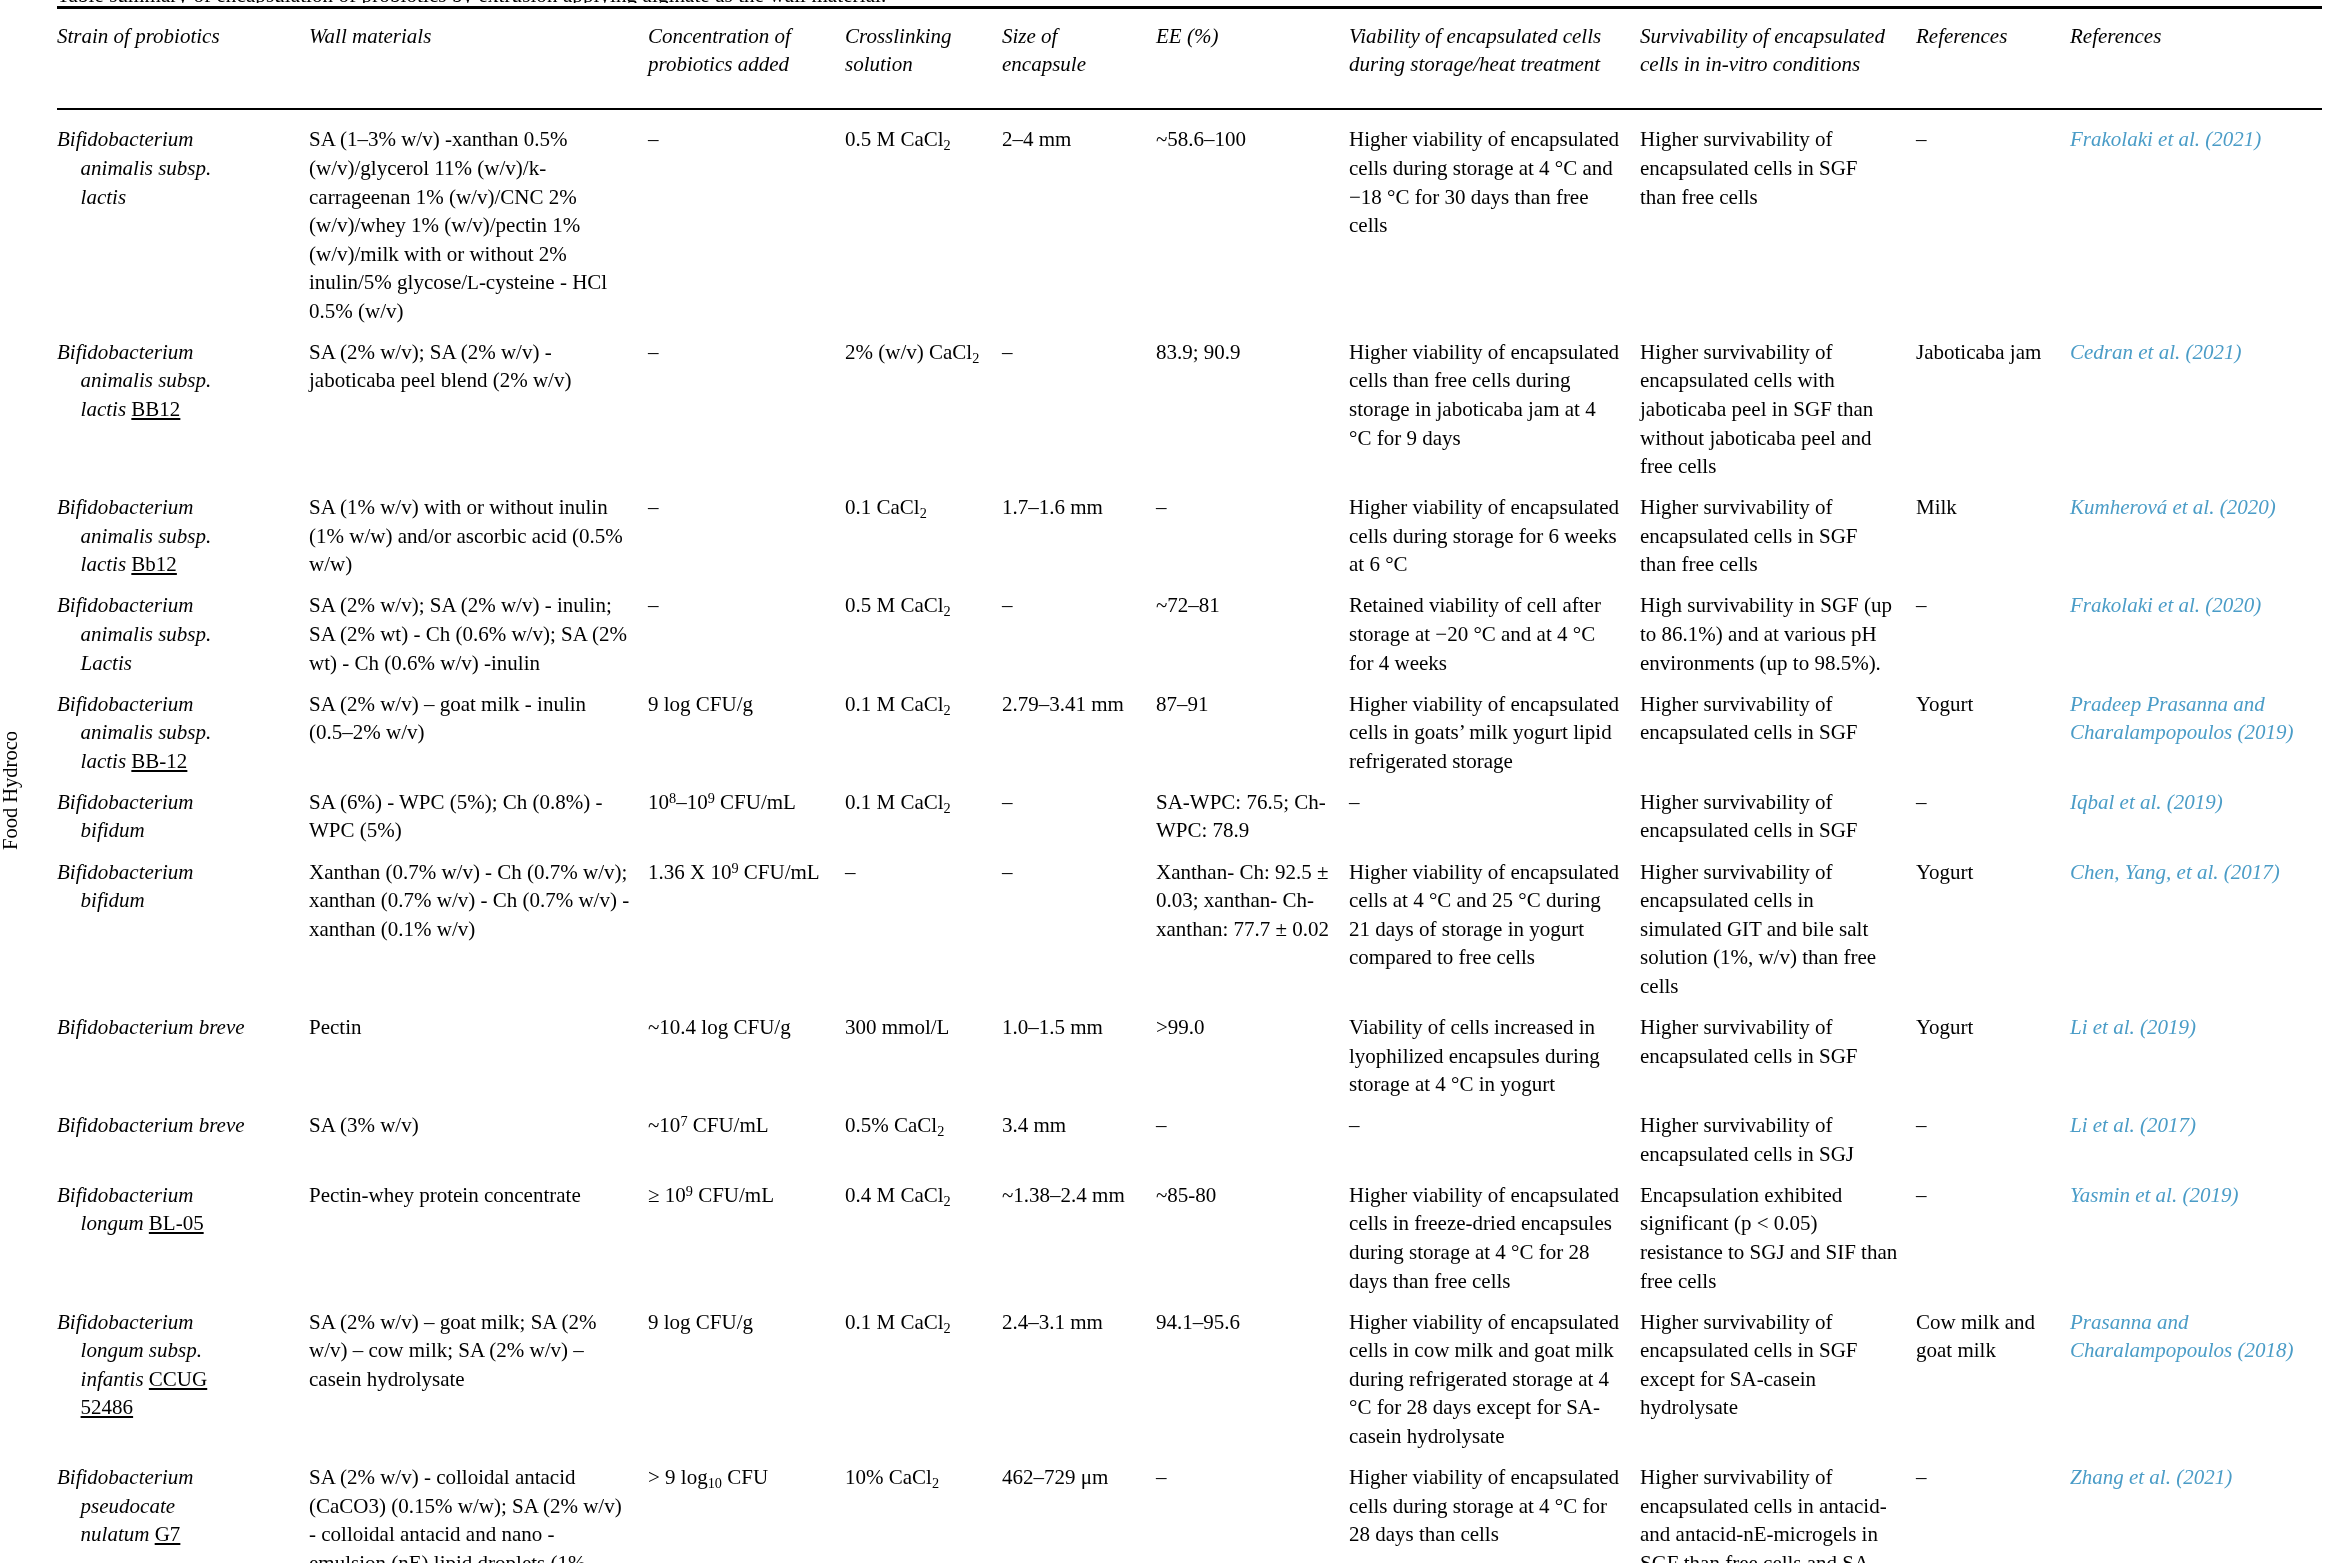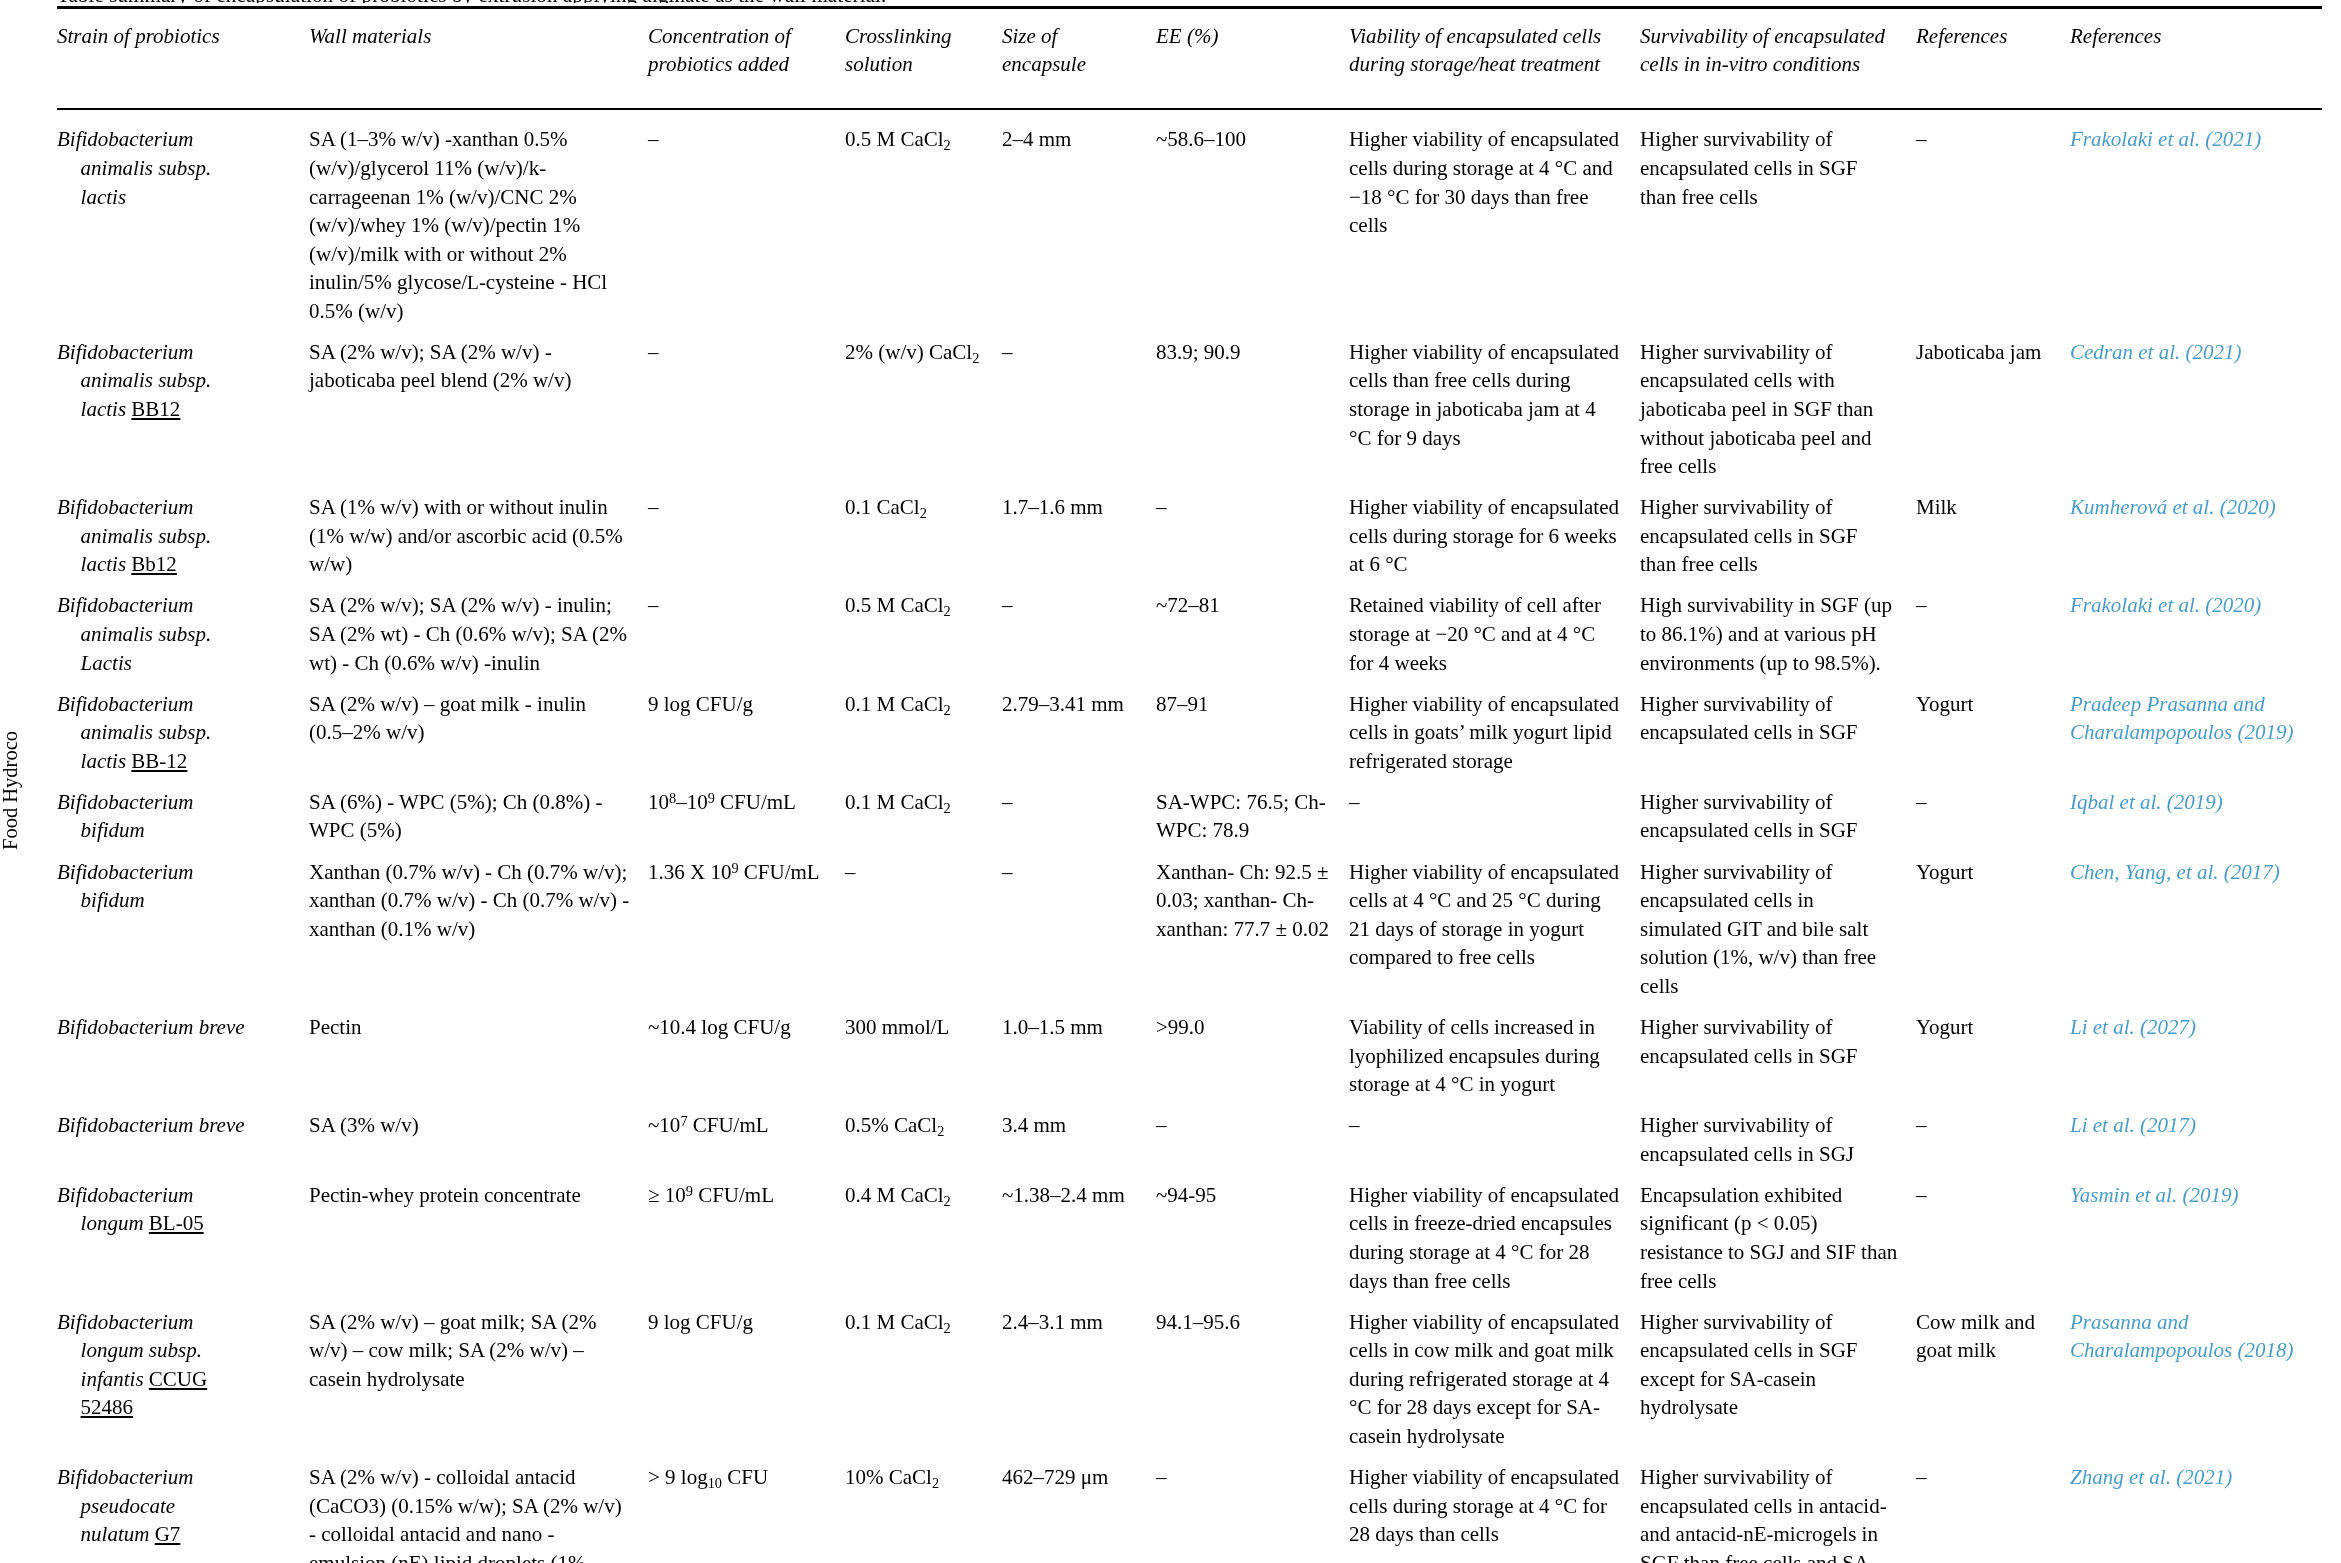--- a/index.html
+++ b/index.html
@@ -250,41 +250,41 @@
         <tr>
           <td class="strain"><span>Bifidobacterium breve</span></td>
           <td>Pectin</td>
           <td>~10.4 log CFU/g</td>
           <td>300 mmol/L</td>
           <td>1.0–1.5 mm</td>
           <td>&gt;99.0</td>
           <td>Viability of cells increased in lyophilized encapsules during storage at 4 °C in yogurt</td>
           <td>Higher survivability of encapsulated cells in SGF</td>
           <td>Yogurt</td>
-          <td class="ref"><span class="reflink">Li et al. (2027)</span></td>
+          <td class="ref"><span class="reflink">Li et al. (2019)</span></td>
         </tr>
         <tr>
           <td class="strain"><span>Bifidobacterium breve</span></td>
           <td>SA (3% w/v)</td>
           <td>~10<sup>7</sup> CFU/mL</td>
           <td>0.5% CaCl<sub>2</sub></td>
           <td>3.4 mm</td>
           <td>–</td>
           <td>–</td>
           <td>Higher survivability of encapsulated cells in SGJ</td>
           <td>–</td>
           <td class="ref"><span class="reflink">Li et al. (2017)</span></td>
         </tr>
         <tr>
           <td class="strain"><span>Bifidobacterium</span><span class="cont">longum <span class="up">BL-05</span></span></td>
           <td>Pectin-whey protein concentrate</td>
           <td>≥ 10<sup>9</sup> CFU/mL</td>
           <td>0.4 M CaCl<sub>2</sub></td>
           <td>~1.38–2.4 mm</td>
-          <td>~94-95</td>
+          <td>~85-80</td>
           <td>Higher viability of encapsulated cells in freeze-dried encapsules during storage at 4 °C for 28 days than free cells</td>
           <td>Encapsulation exhibited significant (p &lt; 0.05) resistance to SGJ and SIF than free cells</td>
           <td>–</td>
           <td class="ref"><span class="reflink">Yasmin et al. (2019)</span></td>
         </tr>
         <tr>
           <td class="strain"><span>Bifidobacterium</span><span class="cont">longum subsp.</span><span class="cont">infantis <span class="up">CCUG</span></span><span class="cont"><span class="up">52486</span></span></td>
           <td>SA (2% w/v) – goat milk; SA (2% w/v) – cow milk; SA (2% w/v) – casein hydrolysate</td>
           <td>9 log CFU/g</td>
           <td>0.1 M CaCl<sub>2</sub></td>

